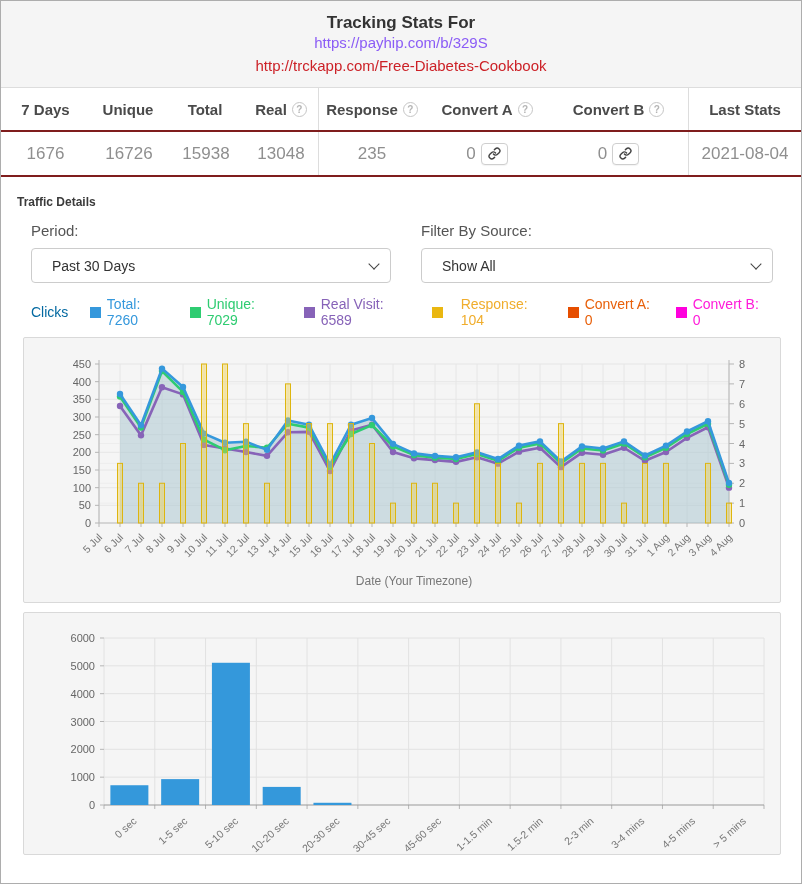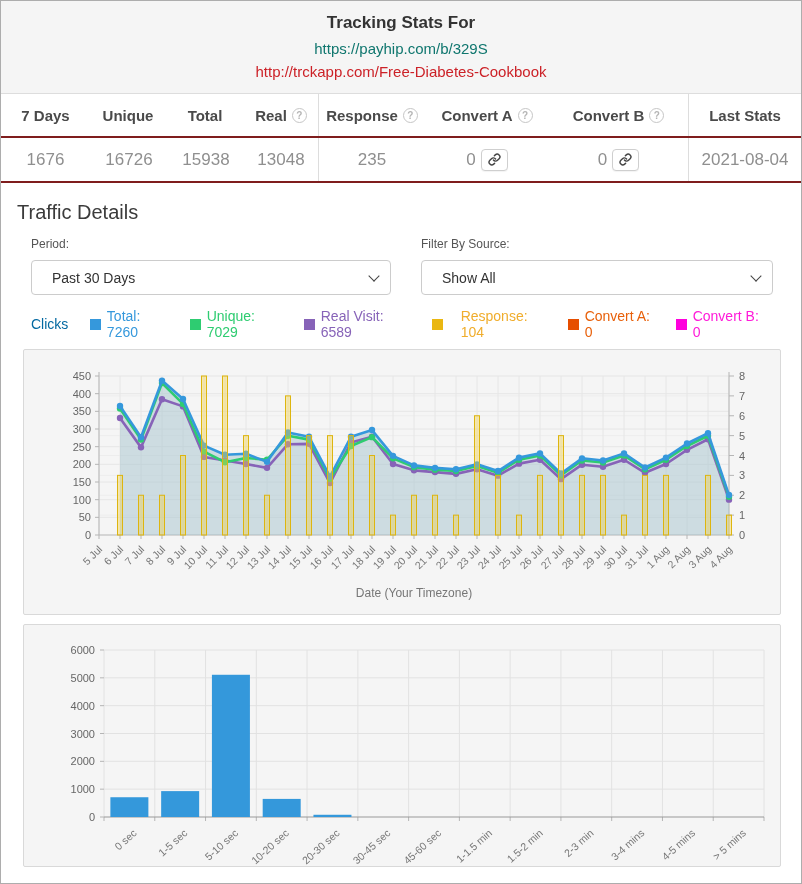--- a/index.html
+++ b/index.html
@@ -6,22 +6,22 @@
   body { font-family: "Liberation Sans", sans-serif; background: #fff; }
   .page {
     width: 802px; height: 884px; border: 1px solid #adadad; background: #fff;
     overflow: hidden; position: relative;
   }
   
   .hdr {
     background: #f5f5f5; border-bottom: 1px solid #ddd; text-align: center;
     padding: 12px 0 13px;
   }
-  .hdr-title { font-size: 17px; font-weight: bold; color: #333; margin-bottom: 7px; }
-  .hdr-url { font-size: 15px; color: #0f766e; margin-bottom: 6px; }
+  .hdr-title { font-size: 17px; font-weight: bold; color: #333; margin-bottom: 1px; }
+  .hdr-url { font-size: 15px; color: #8b5cf6; margin-bottom: 6px; }
   .hdr-track { font-size: 15px; color: #cc2127; }
   
   .stats { width: 100%; }
   .srow { display: flex; border-bottom: 2px solid #7f1d1d; }
   .scell { display: flex; align-items: center; justify-content: center; gap: 5px; }
   .srow.head .scell { height: 42px; font-size: 15px; font-weight: bold; color: #4a4a4a; }
   .srow.vals .scell { height: 43px; font-size: 17px; color: #8f8f8f; }
   .c1{width:89px}.c2{width:78px}.c3{width:76px}.c4{width:75px}
   .c5{width:106px}.c6{width:124px}.c7{width:140px}.c8{width:112px}
   .gdiv { border-right: 1px solid #ddd; }
@@ -30,23 +30,23 @@
     color: #b5b5b5; font-size: 10px; font-weight: bold; display: inline-flex;
     align-items: center; justify-content: center; flex: none;
   }
   .linkbtn {
     width: 27px; height: 22px; border: 1px solid #cfcfcf; border-radius: 4px;
     background: #fff; display: inline-flex; align-items: center; justify-content: center;
     cursor: pointer; box-shadow: 0 1px 1px rgba(0,0,0,0.05);
   }
   
   .section { padding: 18px 16px 0; }
-  .sec-title { font-size: 20px; font-weight: normal; color: #3b3b3b; }
+  .sec-title { font-size: 12px; font-weight: bold; color: #3b3b3b; }
   .controls { display: flex; gap: 30px; margin: 13px 0 0 14px; }
-  .ctl-label { font-size: 12px; color: #555; margin-bottom: 9px; }
+  .ctl-label { font-size: 15px; color: #555; margin-bottom: 9px; }
   .select-wrap { position: relative; }
   .select-wrap select {
     appearance: none; -webkit-appearance: none; width: 100%; height: 35px;
     border: 1px solid #ccc; border-radius: 4px; background: #fff;
     font-family: "Liberation Sans", sans-serif; font-size: 14px; color: #333;
     padding: 0 30px 0 20px; outline: none;
   }
   .ctl-period { width: 360px; }
   .ctl-filter { width: 352px; }
   .chev {

